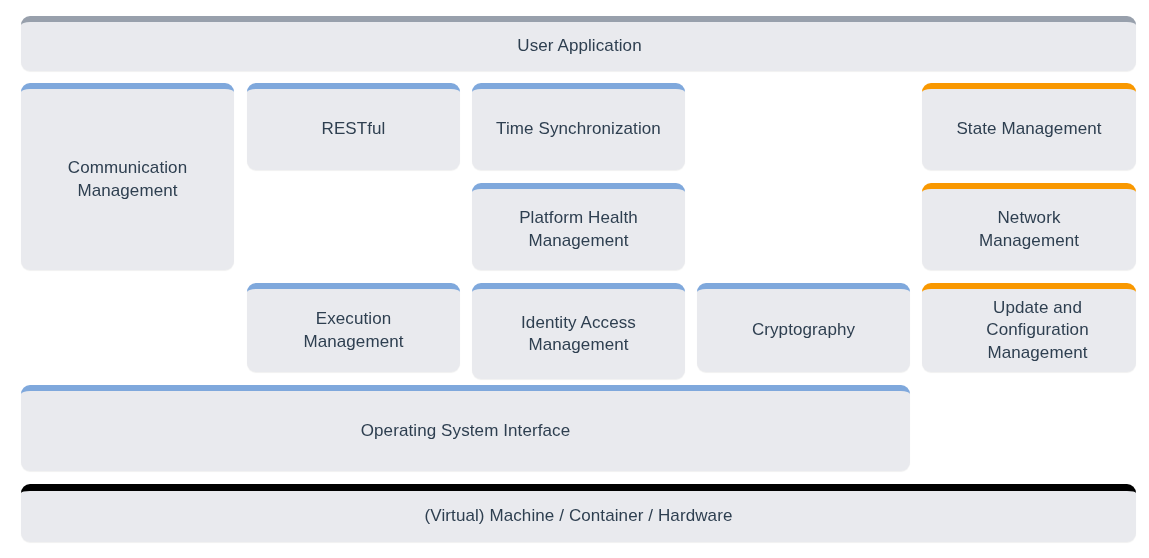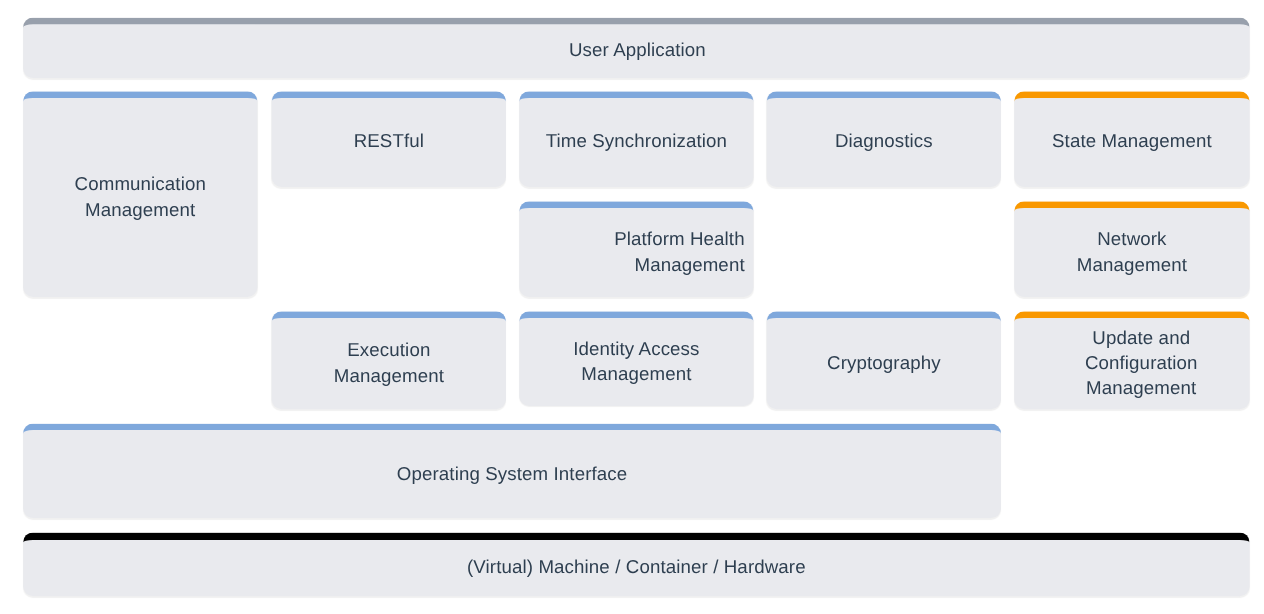--- a/index.html
+++ b/index.html
@@ -70,47 +70,44 @@
   </div>
 
   <div class="block edge-blue" style="left:247px; top:83px; width:213px; height:87px;">
     <span class="label">RESTful</span>
   </div>
 
   <div class="block edge-blue" style="left:472px; top:83px; width:213px; height:87px;">
     <span class="label">Time Synchronization</span>
   </div>
 
-  <div class="block edge-blue" style="left:697px; top:83px; width:213px; height:87px;">
-    <span class="label">Diagnostics</span>
-  </div>
 
   <div class="block edge-orange" style="left:922px; top:83px; width:214px; height:87px;">
     <span class="label">State Management</span>
   </div>
 
 
-  <div class="block edge-blue" style="left:472px; top:183px; width:213px; height:87px;text-align:right;">
+  <div class="block edge-blue" style="left:472px; top:183px; width:213px; height:87px;">
     <span class="label">Platform Health
 Management</span>
   </div>
 
 
   <div class="block edge-orange" style="left:922px; top:183px; width:214px; height:87px;">
     <span class="label">Network
 Management</span>
   </div>
 
 
   <div class="block edge-blue" style="left:247px; top:283px; width:213px; height:89px;">
     <span class="label">Execution
 Management</span>
   </div>
 
-  <div class="block edge-blue" style="left:472px; top:283px; width:213px; height:86px;">
+  <div class="block edge-blue" style="left:472px; top:283px; width:213px; height:96px;">
     <span class="label">Identity Access
 Management</span>
   </div>
 
   <div class="block edge-blue" style="left:697px; top:283px; width:213px; height:89px;">
     <span class="label">Cryptography</span>
   </div>
 
   <div class="block edge-orange" style="left:922px; top:283px; width:214px; height:89px;padding-left:25px;">
     <span class="label">Update and

